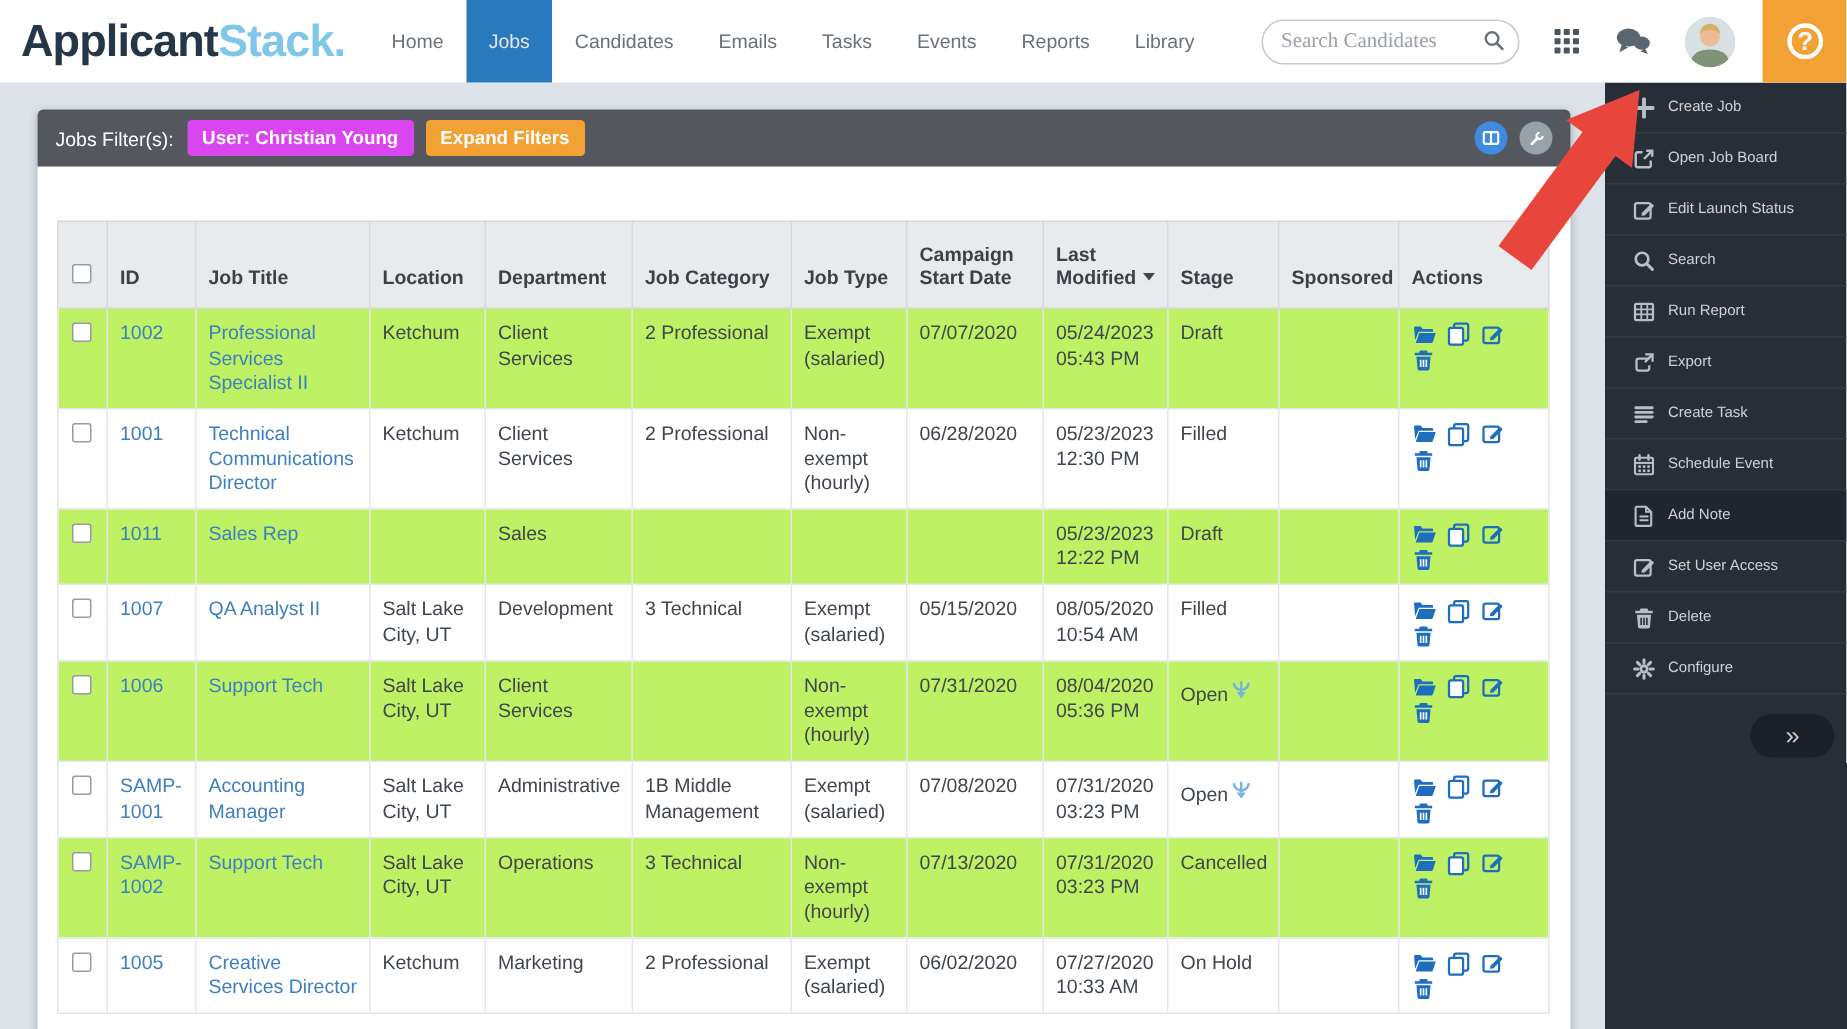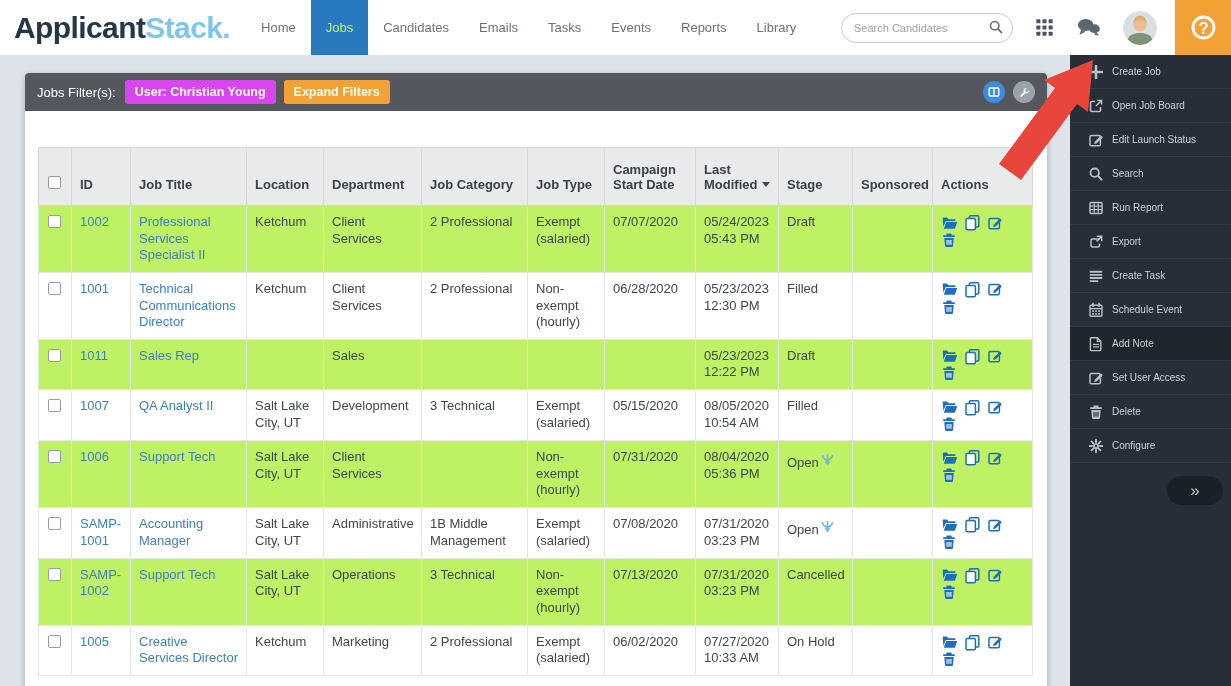--- a/index.html
+++ b/index.html
@@ -4,23 +4,23 @@
 <style>
   html,body{margin:0;padding:0;width:1231px;height:686px;overflow:hidden;}
   body{font-family:"Liberation Sans",sans-serif;background:var(--page_bg,#dde3e9);position:relative;font-size:13px;color:#3f464d;}
   
   .topbar{position:absolute;top:0;left:0;width:1231px;height:55px;background:#fff;display:flex;align-items:center;z-index:5;}
   .logo{font-size:30px;font-weight:bold;letter-spacing:-0.6px;margin-left:14px;white-space:nowrap;}
   .logo .p1{color:#253746;}
   .logo .p2{color:#7fc6e8;}
   .nav{display:flex;height:55px;margin-left:16px;}
   .nav-item{display:flex;align-items:center;padding:0 15px;color:#6a7177;cursor:pointer;}
-  .nav-item.active{background:var(--accent_blue,#2879bd);color:#bef264;}
+  .nav-item.active{background:var(--accent_blue,#2879bd);color:#e5e5e5;}
   .search-wrap{margin-left:auto;position:relative;width:172px;height:30px;}
-  .search-wrap input{width:100%;height:100%;box-sizing:border-box;border:1px solid #c6cacd;border-radius:15px;padding:0 30px 0 12px;font-size:11px;font-family:Liberation Sans, sans-serif;color:#4c1d95;outline:none;}
+  .search-wrap input{width:100%;height:100%;box-sizing:border-box;border:1px solid #c6cacd;border-radius:15px;padding:0 30px 0 12px;font-size:14px;font-family:Liberation Serif, serif;color:#4c1d95;outline:none;}
   .search-wrap input::placeholder{color:#9aa0a6;}
   .search-wrap .icon{position:absolute;right:9px;top:6px;color:#6b7177;}
   .top-icons{display:flex;align-items:center;}
   .tbtn{margin-left:22px;color:#4b5560;cursor:pointer;display:flex;align-items:center;}
   .avatar{width:34px;height:34px;border-radius:50%;overflow:hidden;display:block;}
   .help-btn{margin-left:18px;width:56px;height:55px;background:var(--orange,#f2a135);display:flex;align-items:center;justify-content:center;cursor:pointer;}
   
   .content{position:absolute;top:55px;left:0;width:1070px;bottom:0;background:var(--page_bg,#dde3e9);padding-left:32px;}
   .card{position:absolute;left:25px;top:18px;width:1022px;background:#fff;border-radius:4px;box-shadow:0 2px 6px rgba(70,80,92,.38);padding-bottom:12px;}
   .filter-bar{height:38px;background:var(--filter_bar_bg,#54585e);border-radius:4px 4px 0 0;display:flex;align-items:center;padding:0 12px;}

